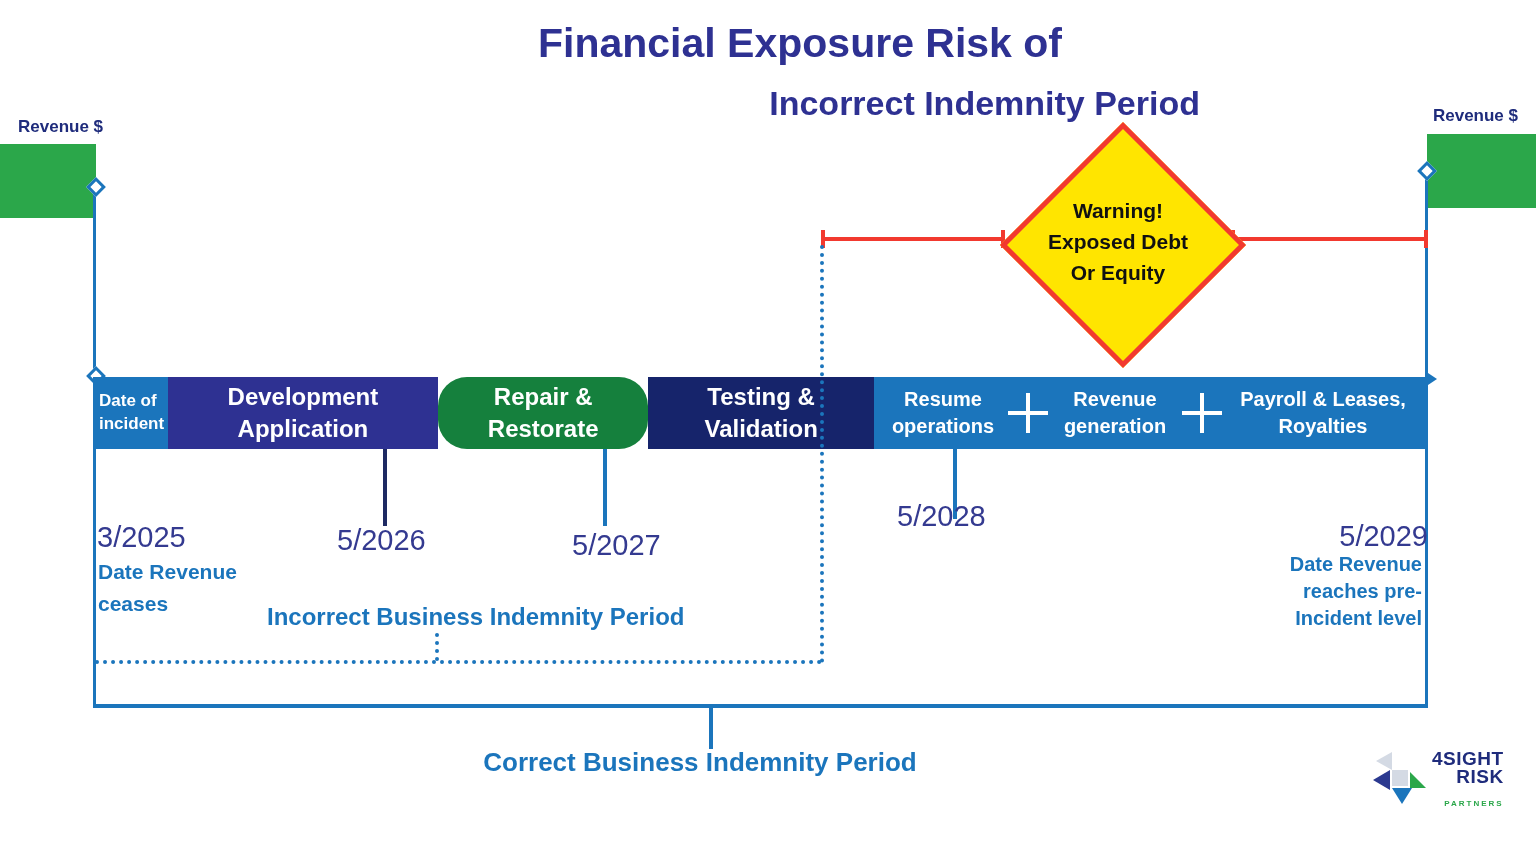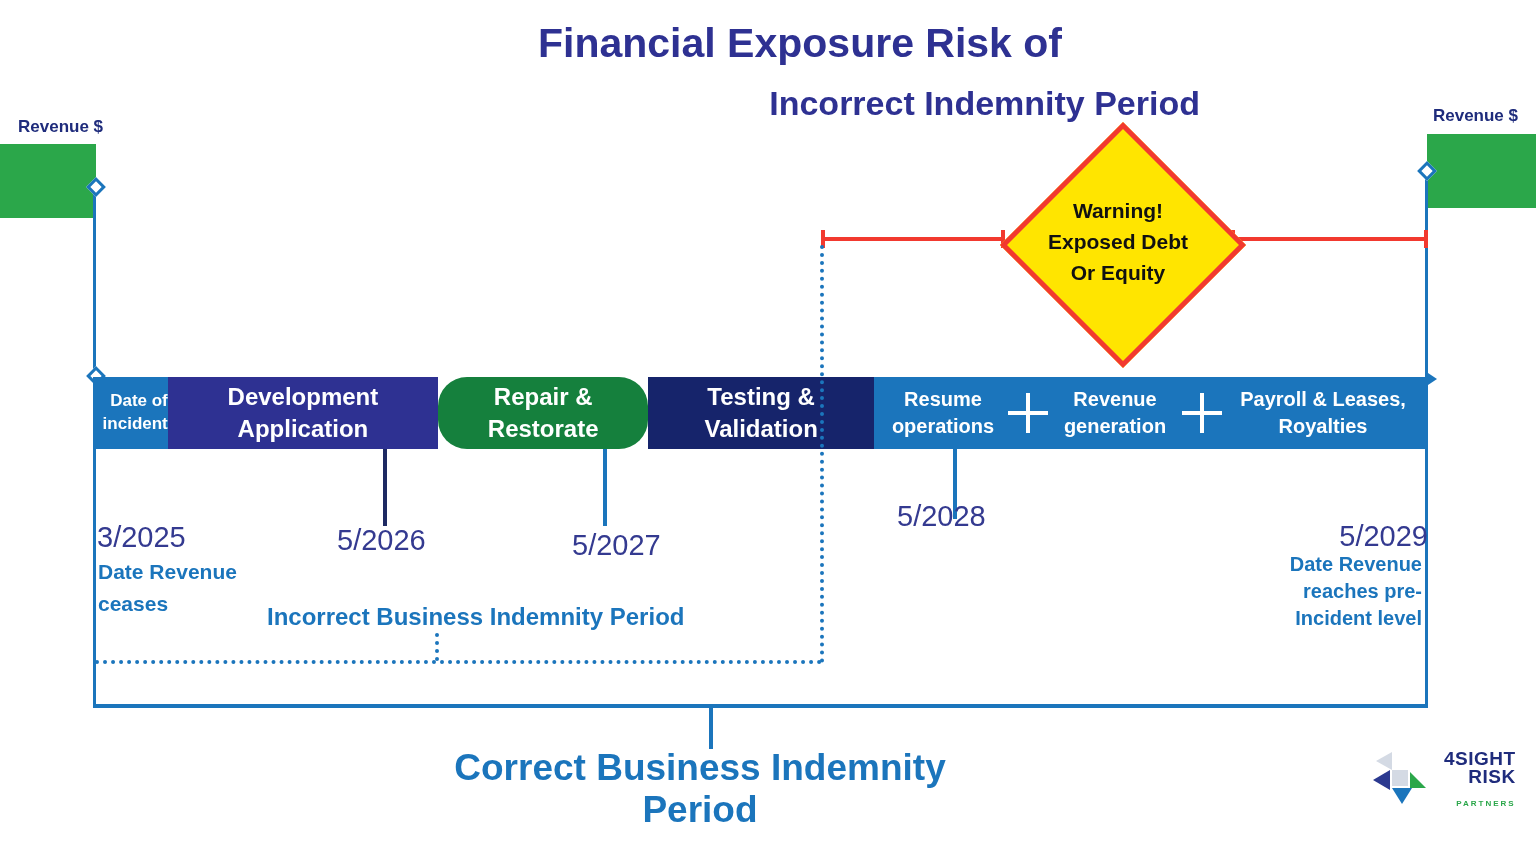--- a/index.html
+++ b/index.html
@@ -37,21 +37,21 @@
   .red-right{left:1233px;width:193px;}
   .red-cap{width:4px;height:18px;background:#F2392F;top:230px;}
 
   
   .diamond-shape{left:1036px;top:158px;width:164px;height:164px;background:#FFE500;border:5px solid #F2392F;transform:rotate(45deg);}
   .diamond-text{left:1018px;top:196px;width:200px;text-align:center;font-size:21px;font-weight:bold;color:#111;line-height:1.47;}
 
   
   .bar{left:93px;top:377px;width:1335px;height:72px;display:flex;}
   .seg{display:flex;align-items:center;justify-content:center;color:#fff;font-weight:bold;text-align:center;line-height:1.35;}
-  .seg-1{width:77px;background:#1B75BC;font-size:17px;justify-content:flex-start;text-align:right;padding-left:6px;box-sizing:border-box;}
+  .seg-1{width:77px;background:#1B75BC;font-size:17px;justify-content:flex-start;text-align:left;padding-left:6px;box-sizing:border-box;}
   .seg-2{width:279px;background:#2E3192;font-size:24px;}
   .seg-3{width:217px;background:#15803d;font-size:24px;border-radius:29px;}
   .seg-4{width:233px;background:#16246B;font-size:24px;}
   .seg-5{width:568px;background:#1B75BC;font-size:20px;justify-content:flex-start;padding:0 4px;box-sizing:border-box;}
   .seg-5 .lbl{display:block;}
   .lbl-resume{width:130px;}
   .lbl-revgen{width:134px;}
   .lbl-payroll{width:202px;}
   .plus-icon{position:relative;width:40px;height:40px;flex:0 0 auto;}
   .plus-icon::before{content:"";position:absolute;left:0;top:18px;width:40px;height:4px;background:#fff;}
@@ -77,24 +77,24 @@
 
   
   .dot-v{left:820px;top:245px;height:418px;border-left:4px dotted #1B75BC;}
   .dot-h{left:95px;top:660px;width:727px;border-top:4px dotted #1B75BC;}
   .dot-stub{left:435px;top:633px;height:28px;border-left:4px dotted #1B75BC;}
   .incorrect-label{left:267px;top:603px;font-size:24px;font-weight:bold;color:#1B75BC;}
 
   
   .bracket-h{left:93px;top:704px;width:1335px;height:4px;background:#1B75BC;}
   .bracket-stem{left:709px;top:704px;width:4px;height:45px;background:#1B75BC;}
-  .correct-label{left:400px;top:747px;width:600px;text-align:center;font-size:37px;font-weight:bold;color:#1B75BC;}
+  .correct-label{left:400px;top:747px;width:600px;text-align:center;font-size:26px;font-weight:bold;color:#1B75BC;}
 
   
-  .logo{left:1372px;top:750px;display:flex;align-items:flex-start;gap:16px;}
+  .logo{left:1372px;top:750px;display:flex;align-items:flex-start;gap:4px;}
   .logo-text{display:flex;flex-direction:column;align-items:flex-end;line-height:18px;}
   .logo-name{font-size:19px;font-weight:bold;color:#1F2C7C;letter-spacing:0.5px;}
   .logo-sub{font-size:8px;font-weight:bold;color:#2BA74A;letter-spacing:2px;margin-top:9px;}
 </style>
 </head>
 <body>
 
 <div id="stage">
 
   <div class="abs title-1">Financial Exposure Risk of</div>

